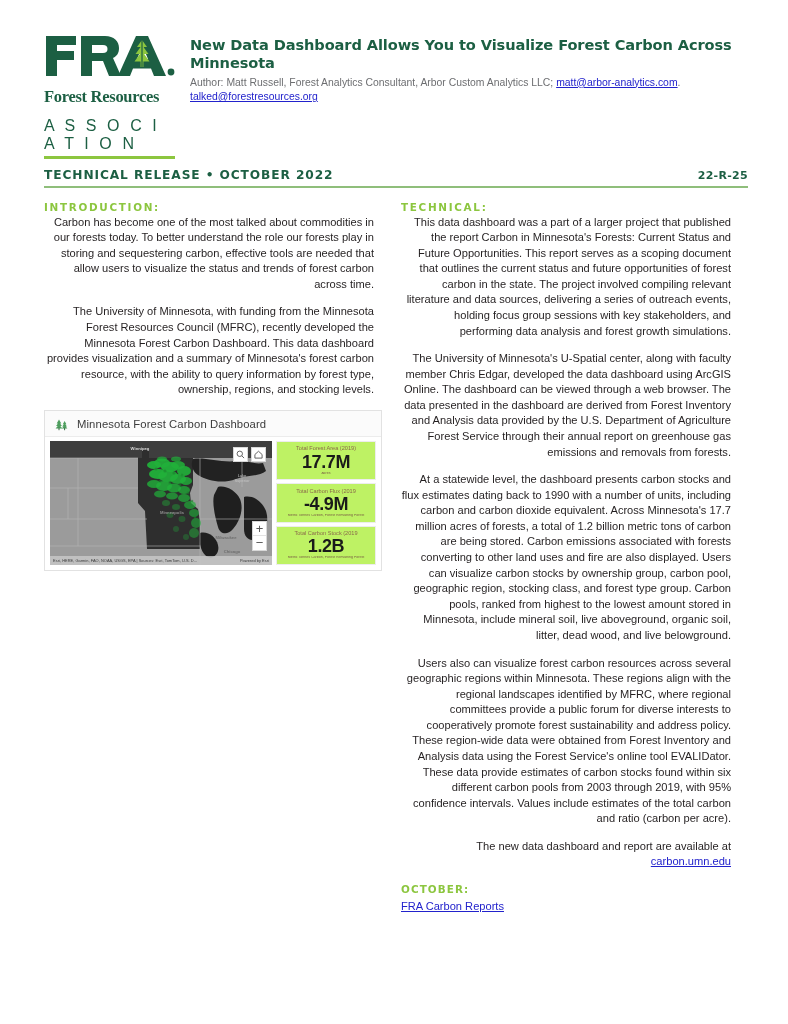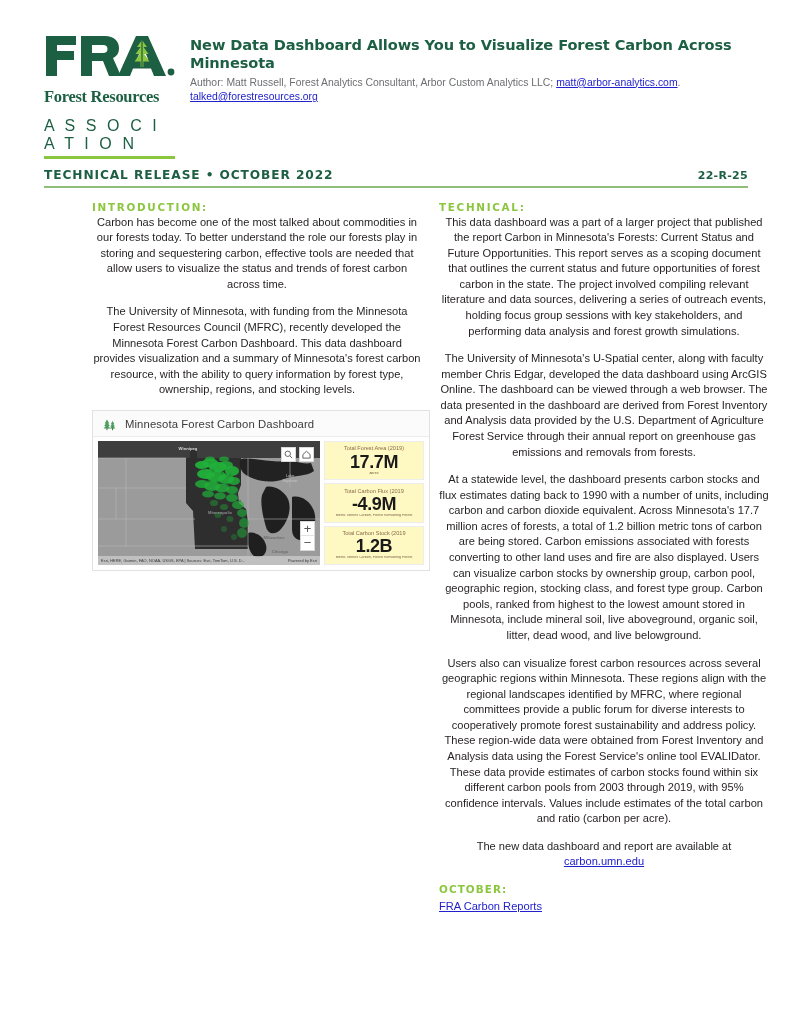--- a/index.html
+++ b/index.html
@@ -108,39 +108,38 @@
   .green-rule {
     height: 2px;
     background: #6aa84f;
     opacity: 0.75;
     margin-bottom: 13px;
   }
 
   
   .columns {
     display: flex;
-    gap: 17px;
+    gap: 27px;
     align-items: flex-start;
-    margin-left: 48px;
   }
   .col { width: 330px; flex: 0 0 330px; }
   .section-head {
     font-family: "DejaVu Sans", sans-serif;
     font-weight: bold;
     font-size: 10.4px;
     letter-spacing: 1.7px;
     color: #8cc63f;
     margin-bottom: 2px;
   }
   p.body {
     font-size: 11.1px;
     line-height: 1.405;
     margin: 0 0 12px 0;
     color: #231f20;
-    text-align: center;
+    text-align: right;
   }
   p.body.tight { margin-bottom: 0; }
   a.link {
     color: #2222cc;
     text-decoration: underline;
   }
   .sources-head {
     font-family: "DejaVu Sans", sans-serif;
     font-weight: bold;
     font-size: 10.4px;
@@ -235,21 +234,21 @@
   .zoom-box div:first-child { border-bottom: 1px solid #e3e3e3; }
 
   .stats {
     display: flex;
     flex-direction: column;
     gap: 3px;
     flex: 1 1 auto;
   }
   .stat {
     border: 1px solid #ededed;
-    background: #fef9c3;
+    background: #bef264;
     text-align: center;
     padding: 3px 2px 3px 2px;
     flex: 1 1 0;
     display: flex;
     flex-direction: column;
     justify-content: center;
   }
   .stat-label {
     font-size: 5.6px;
     color: #8a6a4a;

